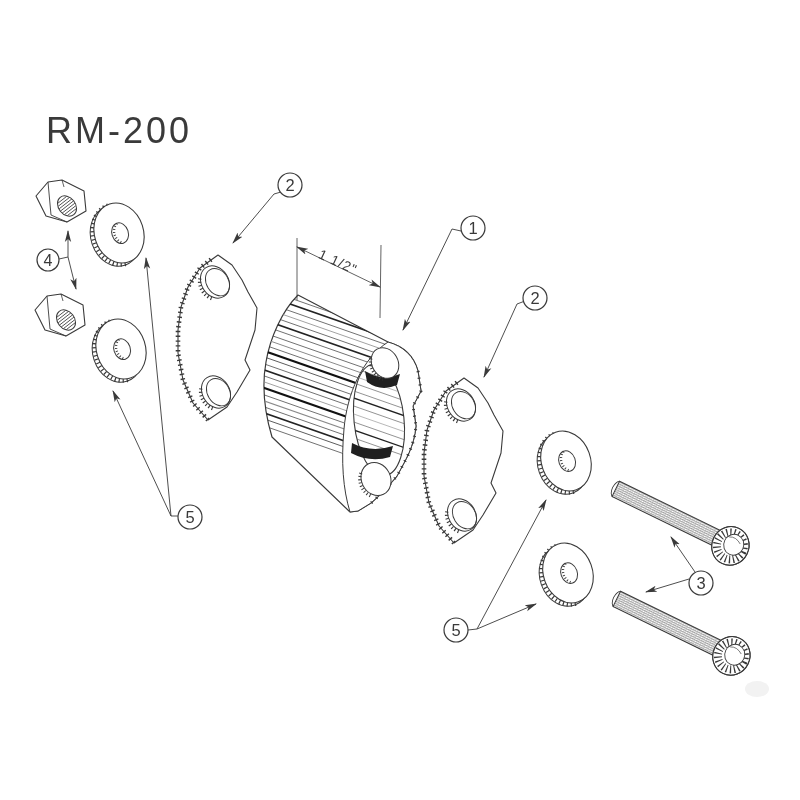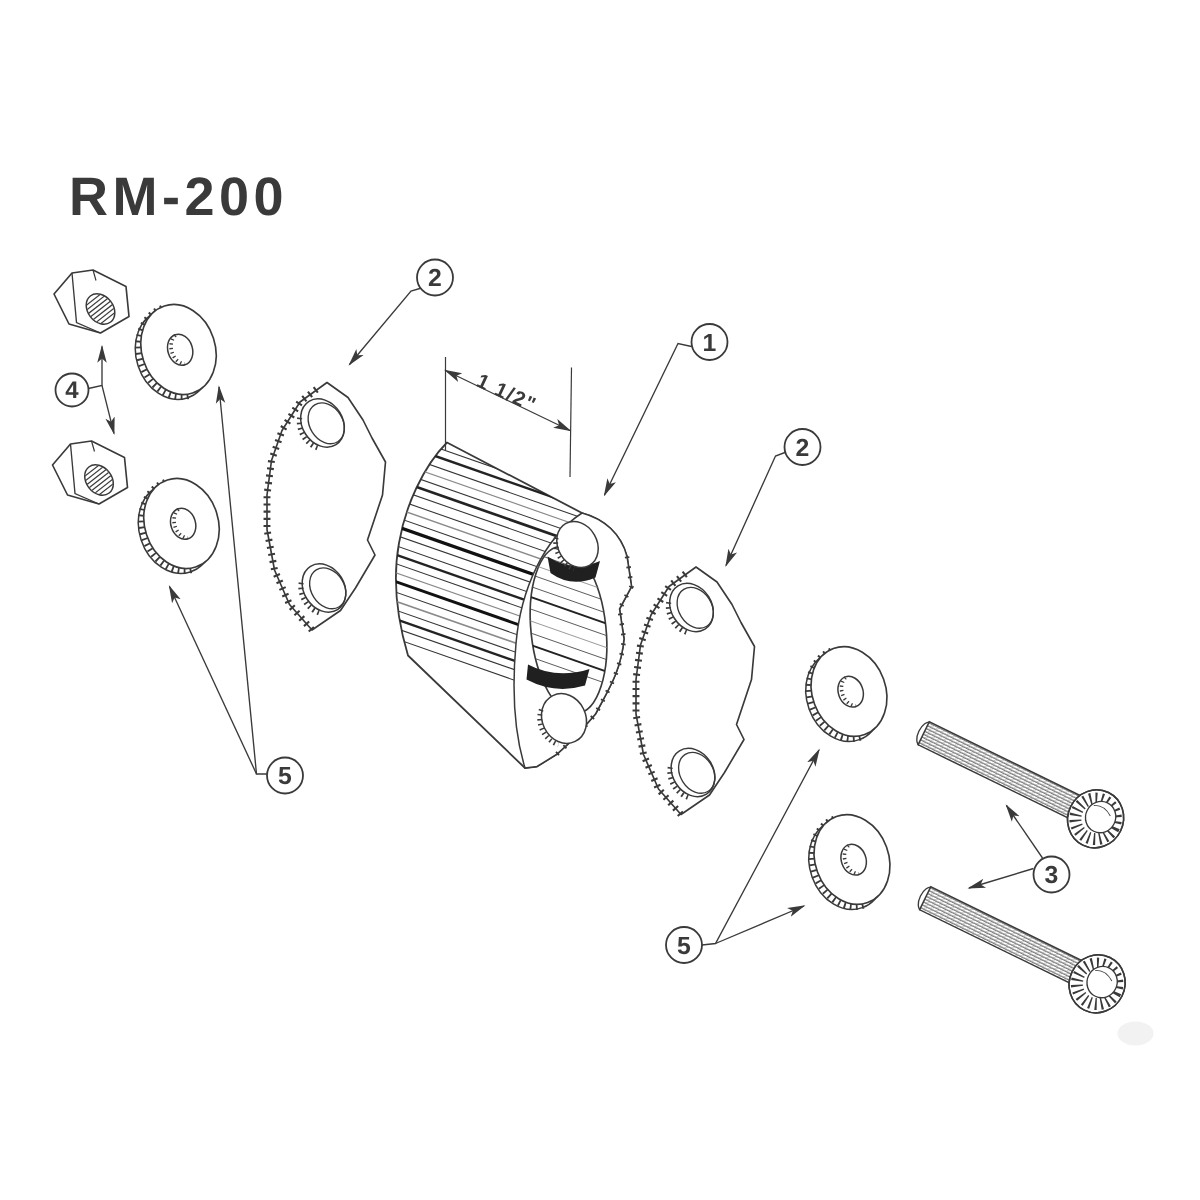--- a/index.html
+++ b/index.html
@@ -1,17 +1,17 @@
 <!DOCTYPE html>
 <html><head>
 <meta charset="utf-8">
 <style>
   html,body{margin:0;padding:0;background:#fff;}
   .stage{width:800px;height:800px;background:#14b8a6;position:relative;overflow:hidden;
-         font-family:"Liberation Sans", sans-serif;font-weight:bold;}
+         font-family:"Liberation Sans", sans-serif;}
   svg{display:block;}
   text{font-family:"Liberation Sans", sans-serif;}
   .title-text{letter-spacing:3px;}
 </style>
 </head>
 <body>
 
 <div class="stage">
 <svg width="800" height="800" viewBox="0 0 800 800">
   <defs>

